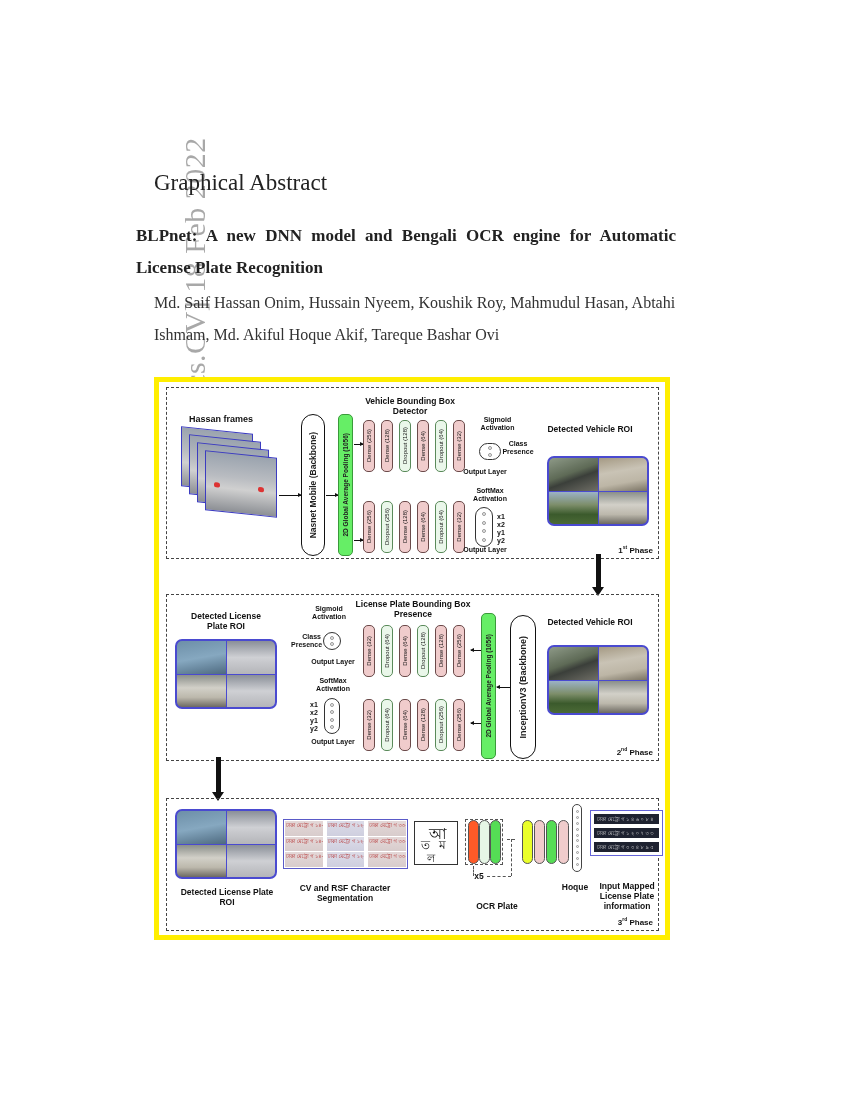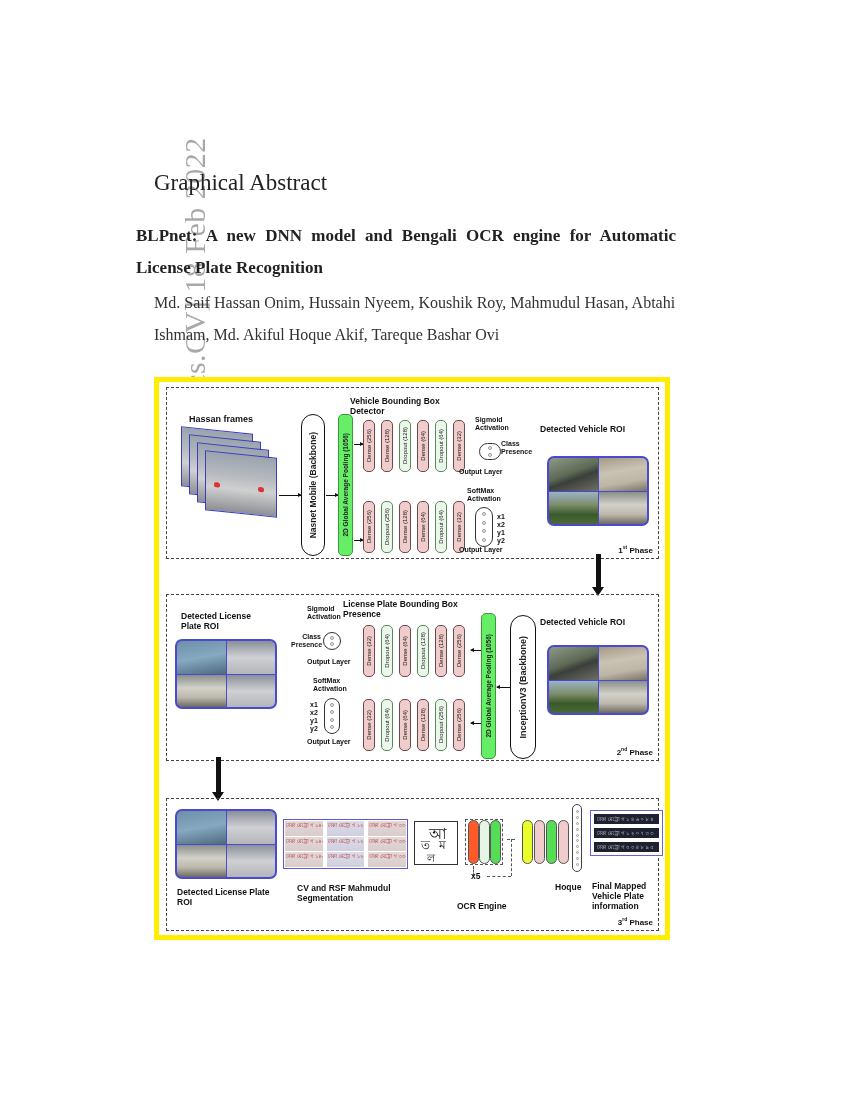--- a/index.html
+++ b/index.html
@@ -16,21 +16,21 @@
 
   .ga-heading { position: absolute; left: 154px; top: 170px; font-family: "Liberation Serif", serif; font-size: 23px; color: #222; }
   .paper-title { position: absolute; left: 136px; top: 220px; width: 540px; font-family: "Liberation Serif", serif; font-weight: bold; font-size: 17px; line-height: 32px; color: #222; text-align: justify; }
   .paper-authors { position: absolute; left: 154px; top: 287px; width: 540px; font-family: "Liberation Serif", serif; font-size: 16px; line-height: 32px; color: #333; }
 
   .figure-frame { position: absolute; left: 154px; top: 377px; width: 516px; height: 563px; border: 5px solid #ffee00; background: #fff; }
   .phase { position: absolute; left: 7px; width: 493px; border: 1.5px dashed #444; }
   .phase-1 { top: 5px; height: 172px; }
   .phase-2 { top: 212px; height: 167px; }
   .phase-3 { top: 416px; height: 133px; }
-  .lbl { position: absolute; font-family: "Liberation Sans", sans-serif; font-weight: bold; font-size: 8.5px; color: #111; line-height: 10px; }
+  .lbl { position: absolute; font-family: "Liberation Sans", sans-serif; font-weight: bold; font-size: 8.5px; color: #111; text-align: center; line-height: 10px; }
   .lbl-sm { font-size: 7px; line-height: 8px; }
   .phase-tag { position: absolute; right: 5px; bottom: 3px; font-family: "Liberation Sans", sans-serif; font-weight: bold; font-size: 8px; color: #111; }
   .phase-tag sup { font-size: 5px; }
 
   .photo { position: absolute; border: 2px solid #4a4ad0; border-radius: 7px; overflow: hidden; display: grid; grid-template-columns: 1fr 1fr; grid-template-rows: 1fr 1fr; gap: 1px; background: #4a4ad0; }
   .photo .q { width: 100%; height: 100%; }
   .q1 { background: linear-gradient(160deg, #8e9a88 0%, #5e6a56 45%, #3b3f3a 60%, #6f6e66 100%); }
   .q2 { background: linear-gradient(170deg, #a59a84 0%, #c9c3b5 40%, #bdb6a6 70%, #7a7364 100%); }
   .q3 { background: linear-gradient(180deg, #9bb2c6 0%, #7d8e6a 40%, #3b5a2c 70%, #4b6a36 100%); }
   .q4 { background: linear-gradient(180deg, #8a8f8a 0%, #d2d0c8 40%, #bcb8ac 70%, #6d6a62 100%); }
@@ -309,21 +309,21 @@
 ১২-০৭৩৩</div>
       <div class="seg-cell">ঢাকা মেট্রো গ
 ৩৩-৪৮৯৫</div>
       <div class="seg-cell">ঢাকা মেট্রো গ
 ১৪-৬০৮৪</div>
       <div class="seg-cell mid">ঢাকা মেট্রো গ
 ১২-০৭৩৩</div>
       <div class="seg-cell">ঢাকা মেট্রো গ
 ৩৩-৪৮৯৫</div>
     </div>
-    <div class="lbl" style="left:130px; top:84px; width:96px;">CV and RSF Mahmudul Segmentation</div>
+    <div class="lbl" style="left:130px; top:84px; width:96px;">CV and RSF Character Segmentation</div>
 
     <div class="char-box" style="left:247px; top:22px; width:44px; height:44px;">
       <span style="position:absolute; left:14px; top:0px; font-size:15px;">আ</span>
       <span style="position:absolute; left:6px; top:14px; font-size:12px;">ত</span>
       <span style="position:absolute; left:24px; top:14px; font-size:12px;">ম</span>
       <span style="position:absolute; left:12px; top:28px; font-size:11px;">ল</span>
     </div>
 
     <div class="ocr-group" style="left:298px; top:20px; width:38px; height:46px;">
       <div class="pill" style="left:2px; top:0px; background:#ff5a28;"></div>
@@ -346,24 +346,24 @@
         <div class="node"></div>
         <div class="node"></div>
         <div class="node"></div>
         <div class="node"></div>
         <div class="node"></div>
         <div class="node"></div>
         <div class="node"></div>
         <div class="node"></div>
     </div>
     <div class="lbl" style="left:388px; top:83px; width:40px;">Hoque</div>
-    <div class="lbl" style="left:290px; top:102px; width:80px;">OCR Engine</div>
+    <div class="lbl" style="left:290px; top:102px; width:80px;">OCR Plate</div>
 
     <div class="final-box" style="left:423px; top:11px; width:73px; height:46px;">
       <div class="final-row">ঢাকা মেট্রো গ ১ ৪ ৬ ০ ৮ ৪</div>
       <div class="final-row">ঢাকা মেট্রো গ ১ ২ ০ ৭ ৩ ৩</div>
       <div class="final-row">ঢাকা মেট্রো গ ৩ ৩ ৪ ৮ ৯ ৫</div>
     </div>
-    <div class="lbl" style="left:425px; top:82px; width:70px;">Final Mapped Vehicle Plate information</div>
+    <div class="lbl" style="left:425px; top:82px; width:70px;">Input Mapped License Plate information</div>
 
     <div class="phase-tag"><span>3</span><sup>rd</sup> <span>Phase</span></div>
   </div>
 </div>
 
 </body></html>

